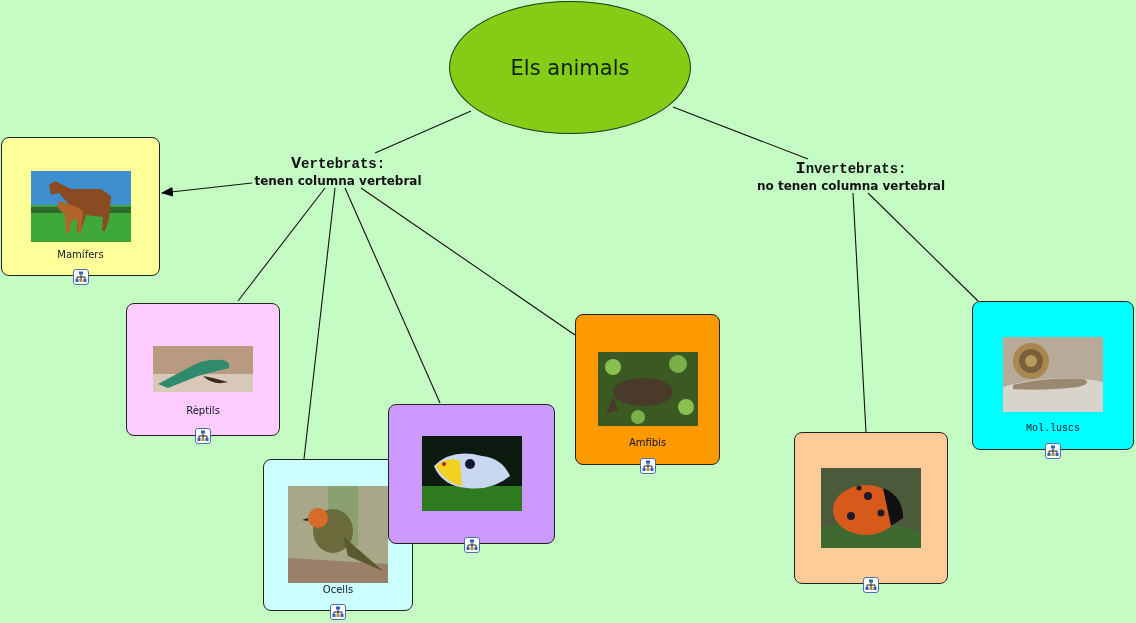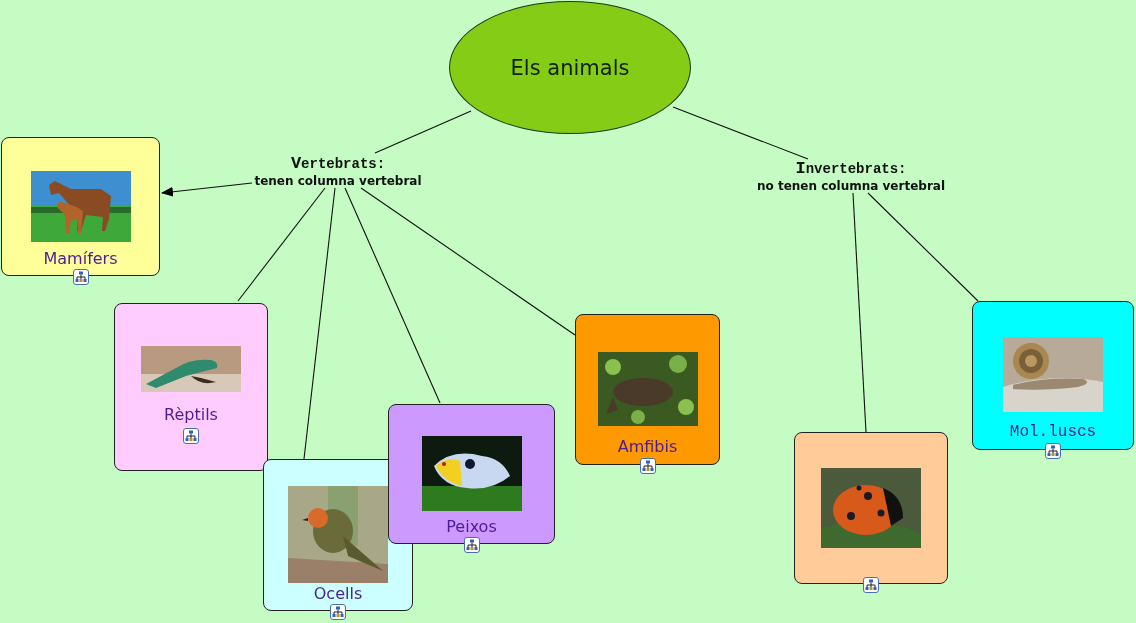--- a/index.html
+++ b/index.html
@@ -25,21 +25,21 @@
   .concept {
     position: absolute; border: 1px solid #222; border-radius: 8px;
     box-sizing: border-box;
   }
   .concept .pic {
     position: absolute; left: 50%; transform: translateX(-50%);
     overflow: hidden;
   }
   .concept .label {
     position: absolute; left: 0; right: 0; text-align: center;
-    font-size: 16px; color: #4c1d95;
+    font-size: 10px; color: #0f172a;
   }
   .submap {
     position: absolute; width: 16px; height: 16px; box-sizing: border-box;
     background: #fff; border: 1px solid #4a6fb0; border-radius: 3px;
     left: 50%; transform: translateX(-50%);
     display: flex; align-items: center; justify-content: center;
   }
 </style>
 </head>
 <body>
@@ -92,21 +92,21 @@
     <svg width="12" height="12" viewBox="0 0 12 12">
         <rect x="4" y="0.5" width="4" height="3" fill="#3060c0"></rect>
         <path d="M6,3.5 V6 M2,6 H10 M2,6 V8 M6,6 V8 M10,6 V8" stroke="#222" stroke-width="1"></path>
         <rect x="0.5" y="8" width="3" height="3" fill="#3060c0"></rect>
         <rect x="4.5" y="8" width="3" height="3" fill="#c09030"></rect>
         <rect x="8.5" y="8" width="3" height="3" fill="#3060c0"></rect>
       </svg>
   </div>
 </div>
 
-<div class="concept" style="left:114px; top:303px; width:154px; height:168px; background:#ffccff;">
+<div class="concept" style="left:126px; top:303px; width:154px; height:133px; background:#ffccff;">
   <div class="pic" style="top:42px; width:100px; height:46px;">
     <svg width="100" height="46" viewBox="0 0 100 46">
       <rect width="100" height="46" fill="#b89a80"></rect>
       <rect y="28" width="100" height="18" fill="#d8c8b8"></rect>
       <path d="M5,38 Q20,30 35,22 Q50,12 70,14 Q78,16 76,22 Q60,26 45,30 Q30,36 15,42 Z" fill="#2f8a6e"></path>
       <path d="M50,30 Q60,40 75,36 L60,32 Z" fill="#3a2a22"></path>
     </svg>
   </div>
   <div class="label" style="top:101px;">Rèptils</div>
   <div class="submap" style="top:124px;">
@@ -148,21 +148,20 @@
   <div class="pic" style="top:31px; width:100px; height:75px;">
     <svg width="100" height="75" viewBox="0 0 100 75">
       <rect width="100" height="75" fill="#0d1a10"></rect>
       <rect y="50" width="100" height="25" fill="#2e7a1e"></rect>
       <path d="M12,30 Q30,12 60,20 Q80,22 88,40 Q70,55 45,52 Q20,50 12,30 Z" fill="#c8d8f0"></path>
       <path d="M14,30 Q25,20 38,25 L40,50 Q22,46 14,30 Z" fill="#f2d020"></path>
       <circle cx="48" cy="28" r="5" fill="#101830"></circle>
       <circle cx="22" cy="28" r="2" fill="#b02020"></circle>
     </svg>
   </div>
-  <div class="label" style="top:112px;">Peixos</div>
   <div class="submap" style="top:132px;">
     <svg width="12" height="12" viewBox="0 0 12 12">
         <rect x="4" y="0.5" width="4" height="3" fill="#3060c0"></rect>
         <path d="M6,3.5 V6 M2,6 H10 M2,6 V8 M6,6 V8 M10,6 V8" stroke="#222" stroke-width="1"></path>
         <rect x="0.5" y="8" width="3" height="3" fill="#3060c0"></rect>
         <rect x="4.5" y="8" width="3" height="3" fill="#c09030"></rect>
         <rect x="8.5" y="8" width="3" height="3" fill="#3060c0"></rect>
       </svg>
   </div>
 </div>

